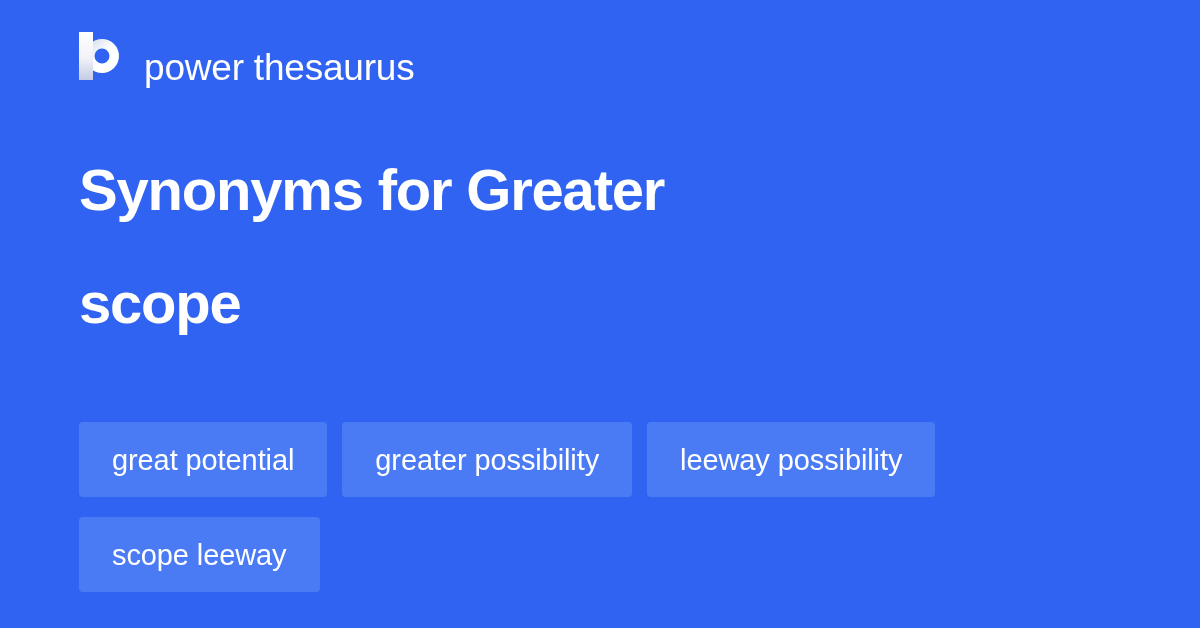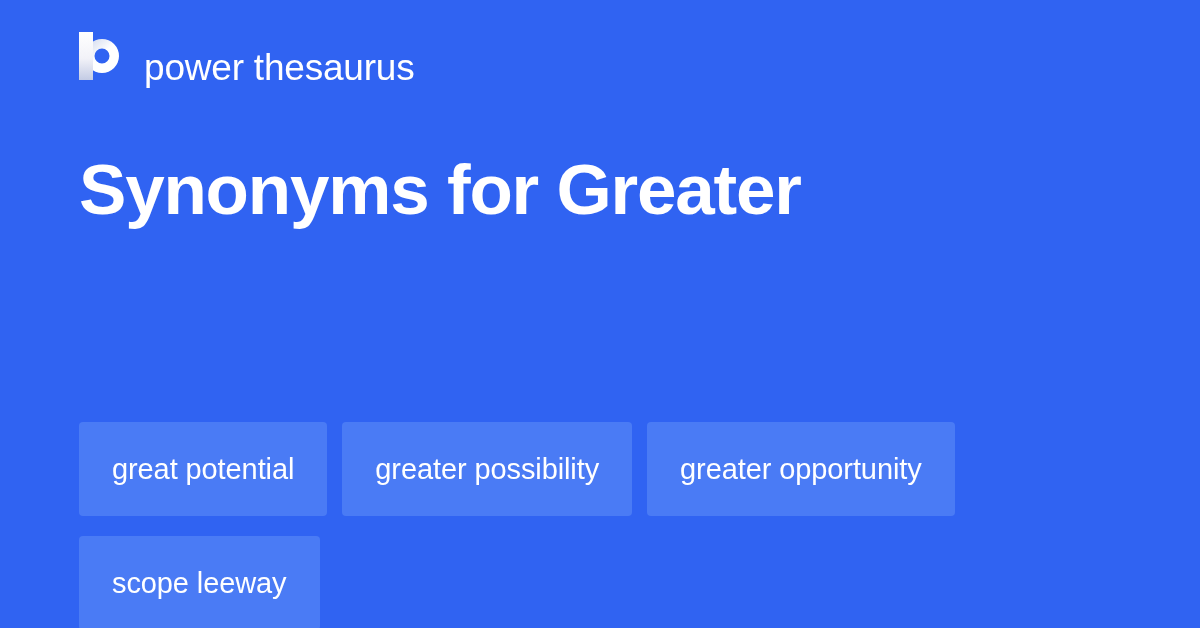--- a/index.html
+++ b/index.html
@@ -58,41 +58,41 @@
     margin-top: 24px;
   }
 
   
   .headline {
     position: absolute;
     left: 79px;
     top: 133px;
     width: 1000px;
     color: #ffffff;
-    font-size: 71px;
+    font-size: 58px;
     line-height: 113px;
     font-weight: 700;
     letter-spacing: -1.2px;
   }
 
   .headline-line { display: block; white-space: nowrap; }
 
   
   .chips {
     position: absolute;
     left: 79px;
     top: 422px;
     width: 1040px;
     display: flex;
     flex-wrap: wrap;
     gap: 20px 15px;
   }
 
   .chip {
-    height: 94px;
+    height: 75px;
     display: flex;
     align-items: center;
     justify-content: center;
     padding: 0 33px;
     background: #4a7bf5;
     border-radius: 4px;
     color: #ffffff;
     font-size: 29px;
     line-height: 34px;
     font-weight: 400;
@@ -128,22 +128,23 @@
                  M23 16.5 A7.5 7.5 0 1 0 23 31.5 A7.5 7.5 0 1 0 23 16.5 Z" fill="url(#bowlGrad)" fill-rule="evenodd"></path>
 
         <rect x="0" y="0" width="14" height="48" fill="url(#stemGrad)"></rect>
       </svg>
     </span>
     <span class="brand-name">power thesaurus</span>
   </div>
 
   <h1 class="headline">
     <span class="headline-line">Synonyms for Greater</span>
+    <span class="headline-line">scope</span>
   </h1>
 
   <div class="chips">
     <span class="chip">great potential</span>
     <span class="chip">greater possibility</span>
-    <span class="chip">greater opportunity</span>
+    <span class="chip">leeway possibility</span>
     <span class="chip">scope leeway</span>
   </div>
 
 </div>
 
 </body></html>

